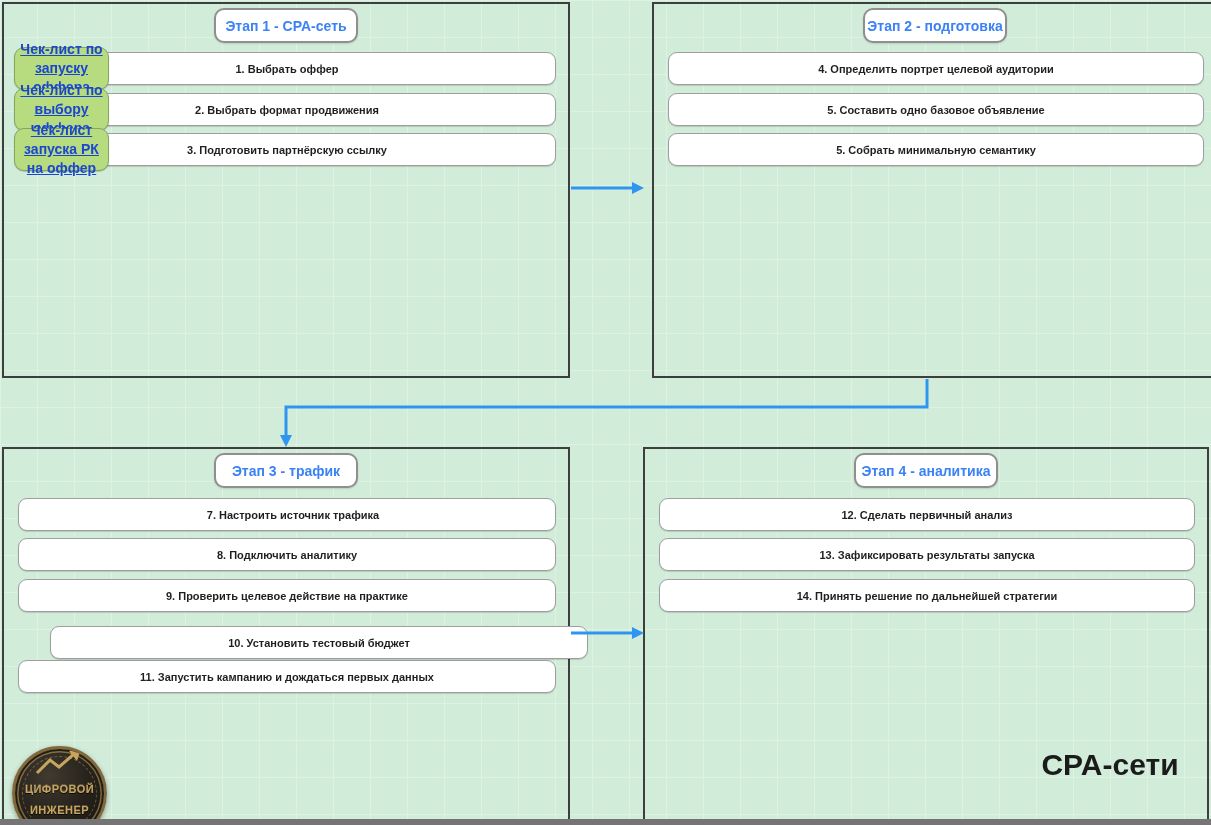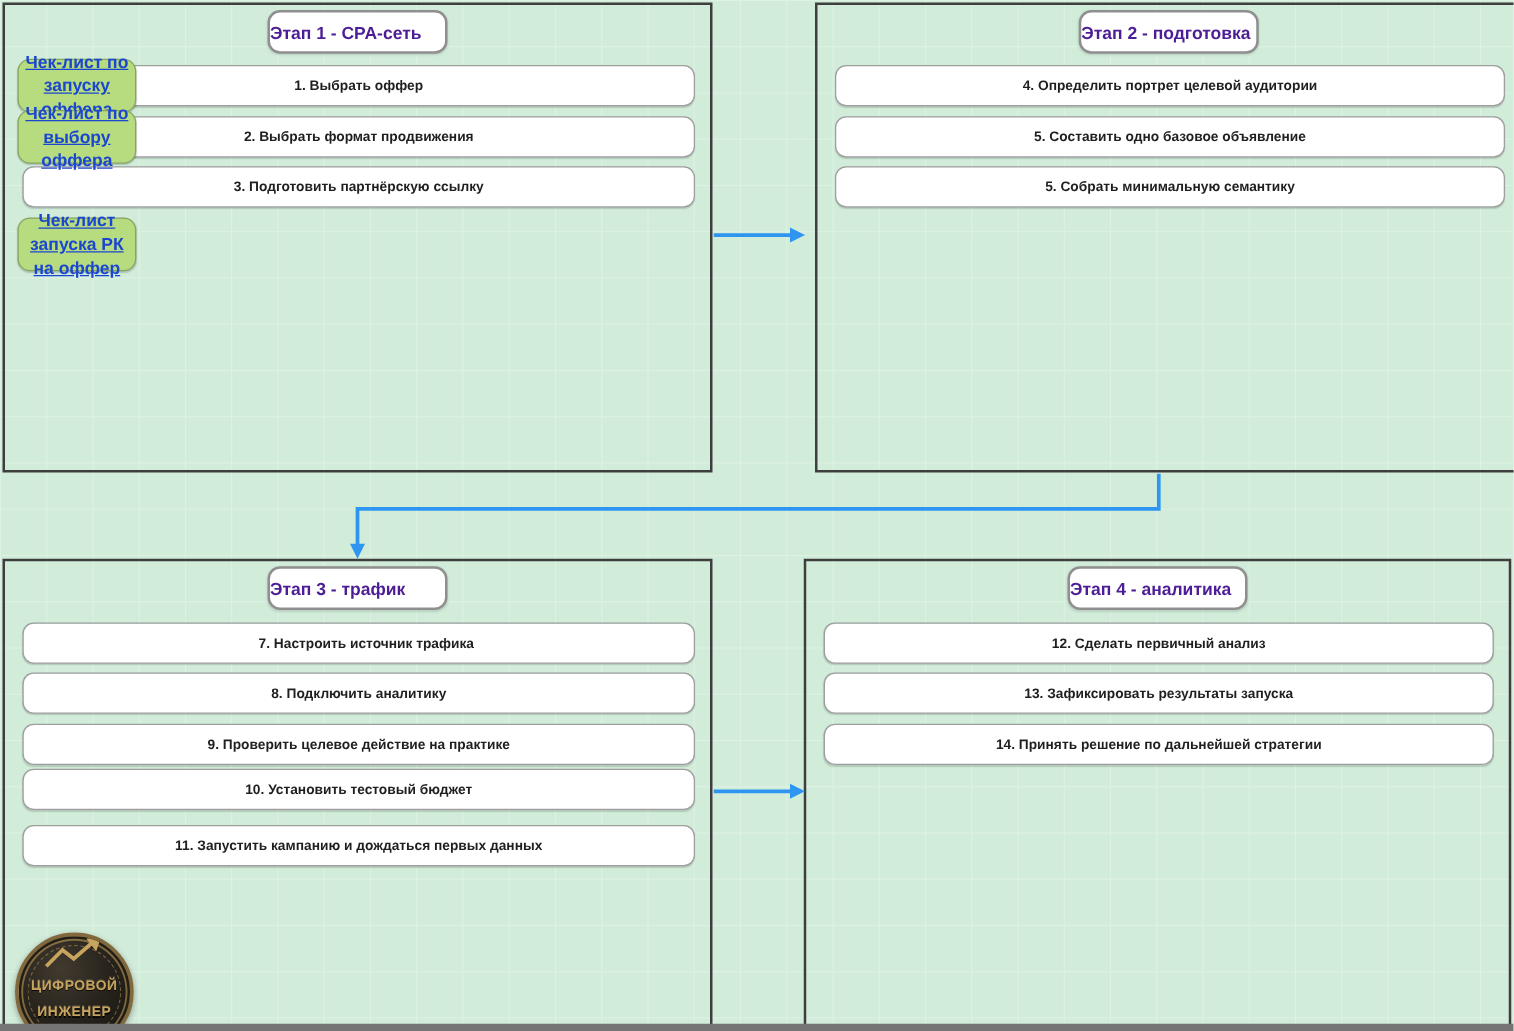--- a/index.html
+++ b/index.html
@@ -16,22 +16,22 @@
   }
 
   .stage {
     position:absolute; border:2px solid #3e3e3e; background:transparent;
   }
 
   .stage-header {
     position:absolute; left:50%; transform:translateX(-50%); top:4px;
     width:144px; height:35px; background:#ffffff;
     border:2px solid #8f8f8f; border-radius:10px;
-    display:flex; align-items:center; justify-content:flex-start;
-    font-size:14px; font-weight:700; color:#4c1d95; white-space:nowrap;
+    display:flex; align-items:center; justify-content:center;
+    font-size:14px; font-weight:700; color:#3b82f6; white-space:nowrap;
     box-shadow:0 1px 2px rgba(0,0,0,.12);
   }
 
   .step {
     position:absolute; left:14px; width:538px; height:33px;
     background:#ffffff; border:1.5px solid #9e9e9e; border-radius:9px;
     display:flex; align-items:center; justify-content:center;
     font-size:11px; font-weight:700; color:#1f1f1f; white-space:nowrap;
     box-shadow:0 1px 1px rgba(0,0,0,.15);
   }
@@ -101,21 +101,21 @@
     </div>
     <div class="step" style="top:129px;">
       <span>3. Подготовить партнёрскую ссылку</span>
     </div>
     <div class="chk" style="top:43px;">
       <span>Чек-лист по запуску оффера</span>
     </div>
     <div class="chk" style="top:84px;">
       <span>Чек-лист по выбору оффера</span>
     </div>
-    <div class="chk" style="top:124px;margin-top:46px;">
+    <div class="chk" style="top:124px;">
       <span>Чек-лист запуска РК на оффер</span>
     </div>
   </div>
 
   <div class="stage stage-narrow" style="left:652px;top:2px;width:566px;height:376px;">
     <div class="stage-header">
       <span>Этап 2 - подготовка</span>
     </div>
     <div class="step" style="top:48px;">
       <span>4. Определить портрет целевой аудитории</span>
@@ -134,21 +134,21 @@
     </div>
     <div class="step" style="top:49px;padding-left:12px;">
       <span>7. Настроить источник трафика</span>
     </div>
     <div class="step" style="top:89px;">
       <span>8. Подключить аналитику</span>
     </div>
     <div class="step" style="top:130px;">
       <span>9. Проверить целевое действие на практике</span>
     </div>
-    <div class="step" style="top:166px;">
+    <div class="step" style="top:177px;margin-left:32px;">
       <span>10. Установить тестовый бюджет</span>
     </div>
     <div class="step" style="top:211px;">
       <span>11. Запустить кампанию и дождаться первых данных</span>
     </div>
   </div>
 
   <div class="stage stage-narrow" style="left:643px;top:447px;width:566px;height:376px;">
     <div class="stage-header">
       <span>Этап 4 - аналитика</span>
@@ -183,16 +183,17 @@
       <polyline points="4,24 17,11 26,18 41,5" stroke="#c8a55e" stroke-width="3" fill="none"></polyline>
       <polygon points="36,2 48,0 44,12" fill="#c8a55e"></polygon>
     </svg>
     <div class="ttl">ЦИФРОВОЙ</div>
     <div class="ttl">ИНЖЕНЕР</div>
     <svg width="40" height="10" viewBox="0 0 40 10" style="margin-top:3px">
       <polyline points="2,8 10,2 18,8 26,2 34,8" stroke="#c8a55e" stroke-width="2" fill="none"></polyline>
     </svg>
   </div>
 
+  <div class="watermark">CPA-сети</div>
 
   <div class="bottom-bar"></div>
 
 </div>
 
 </body></html>

